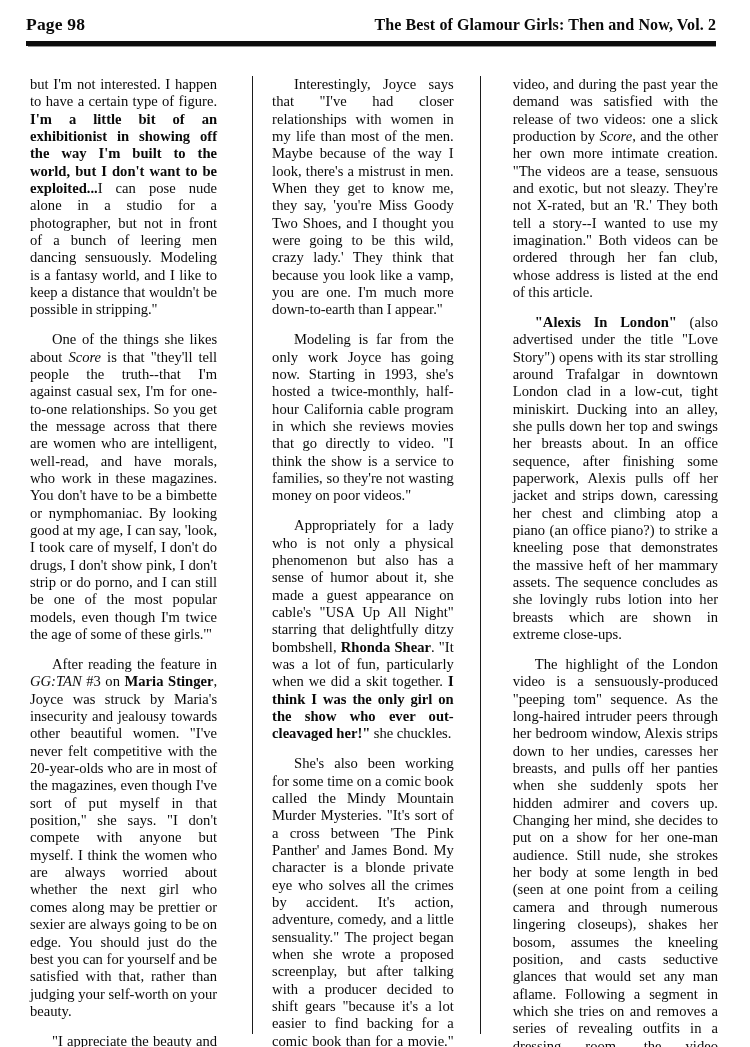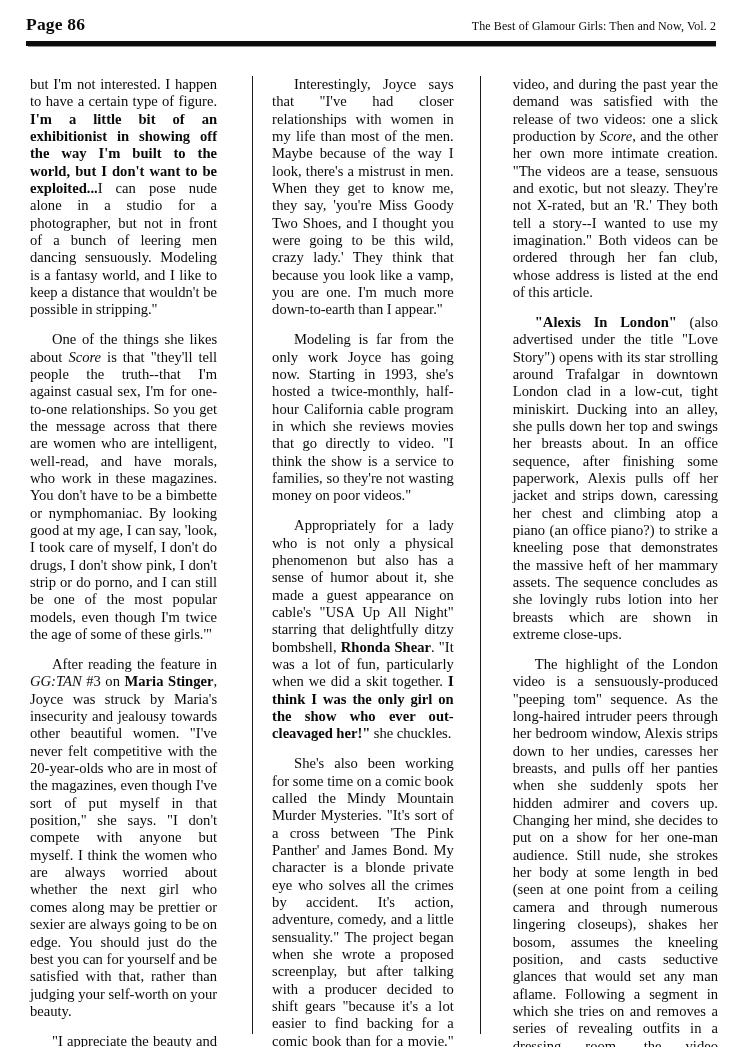--- a/index.html
+++ b/index.html
@@ -35,22 +35,22 @@
     align-items: baseline;
     justify-content: space-between;
     white-space: nowrap;
   }
   .page-number {
     font-weight: bold;
     font-size: 17.5px;
     letter-spacing: 0.2px;
   }
   .book-title {
-    font-weight: normal;
-    font-size: 12px;
+    font-weight: bold;
+    font-size: 16px;
     letter-spacing: 0.1px;
   }
   .runhead-rule {
     position: absolute;
     left: 0;
     right: 0;
     top: 27px;
     height: 5px;
     background: #0d0d0d;
   }
@@ -107,21 +107,21 @@
   b.em { font-weight: bold; }
   i.em { font-style: italic; margin-top: 20px; }
 </style>
 </head>
 <body>
 
 <div class="page">
 
   <div class="runhead">
     <div class="runhead-row">
-      <span class="page-number">Page 86</span>
+      <span class="page-number">Page 98</span>
       <span class="book-title">The Best of Glamour Girls: Then and Now, Vol. 2</span>
     </div>
     <div class="runhead-rule"></div>
   </div>
 
   <div class="columns">
     <div class="rule-v v1"></div>
     <div class="rule-v v2"></div>
 
     <div class="col col-1">

